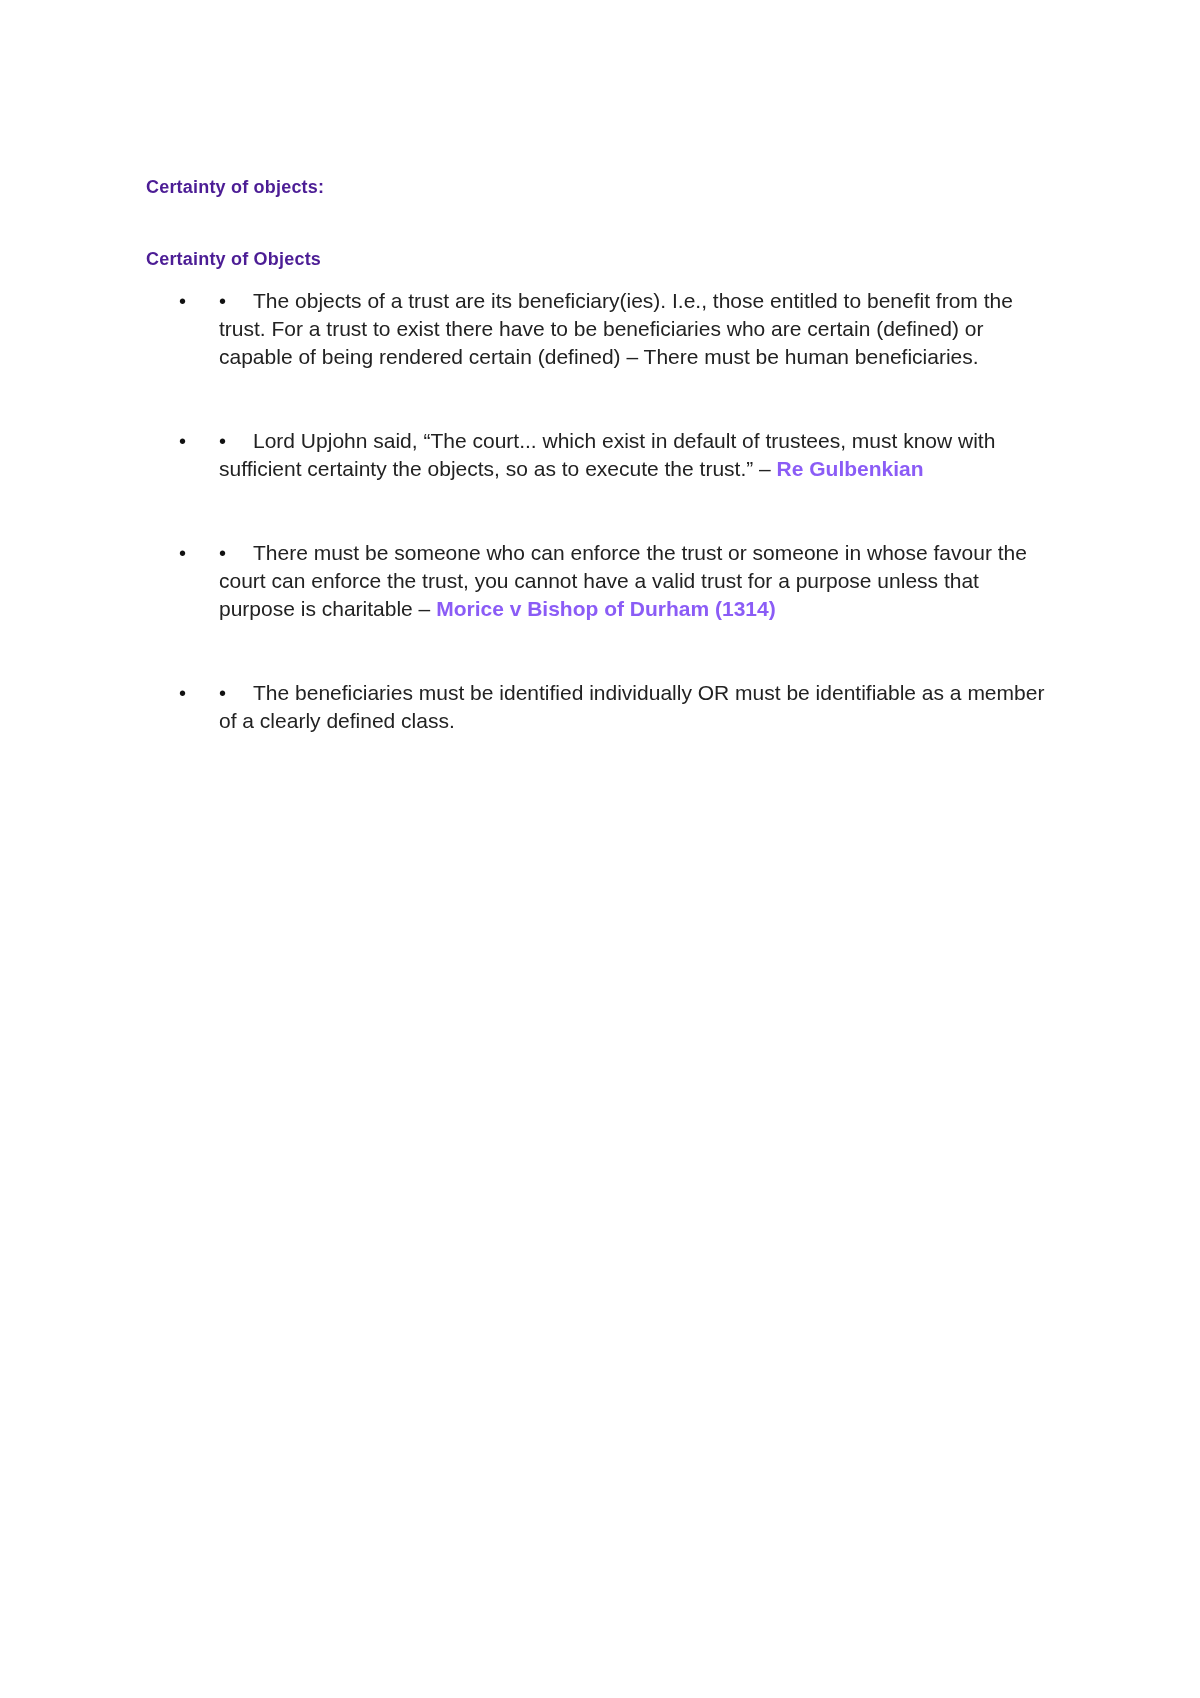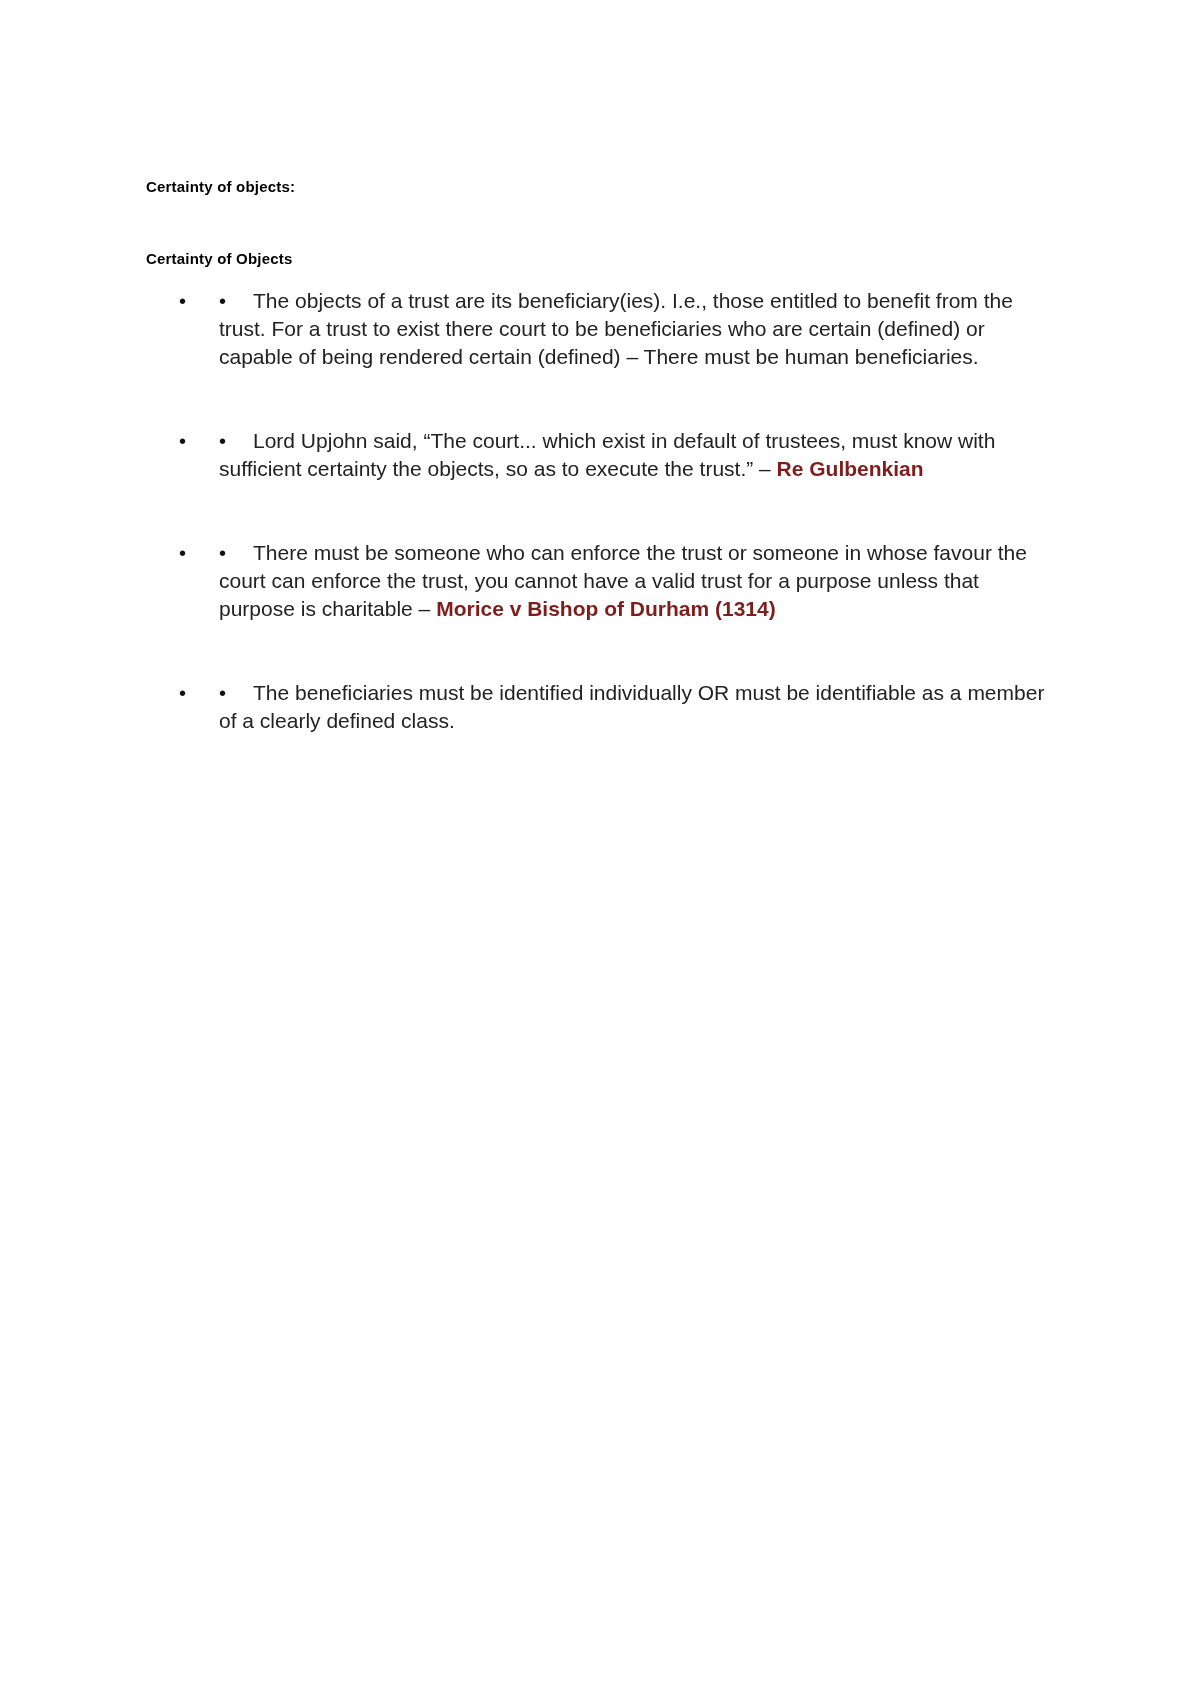--- a/index.html
+++ b/index.html
@@ -1,39 +1,39 @@
 <!DOCTYPE html>
 <html><head>
   <meta charset="utf-8">
   <style>
     html, body { margin: 0; padding: 0; background: #ffffff; }
     body {
       width: 1200px; height: 1698px; position: relative; overflow: hidden;
       font-family: "Liberation Sans", sans-serif; color: #1a1a1a;
     }
     .page { position: absolute; left: 0; top: 0; width: 1200px; height: 1698px; background: #fff; }
-    .h { position: absolute; left: 146px; font-weight: bold; font-size: 15px; line-height: 26px; color: #000000; letter-spacing: 0.2px; }
+    .h { position: absolute; left: 146px; font-weight: bold; font-size: 18px; line-height: 26px; color: #4c1d95; letter-spacing: 0.2px; }
     .h1 { top: 174px; }
     .h2 { top: 246px; }
     .list { position: absolute; left: 0; top: 0; }
     .item { position: absolute; left: 219px; width: 840px; font-size: 21px; line-height: 28px; color: #222; }
     .outer-bullet { position: absolute; left: -40px; top: 0; font-size: 20px; color: #111; }
     .inner-bullet { font-size: 20px; color: #111; display: inline-block; width: 34px; }
-    .red { color: #7f1d1d; font-weight: bold; }
+    .red { color: #8b5cf6; font-weight: bold; }
   </style>
 </head>
 <body>
 
 <div class="page">
   <div class="h h1">Certainty of objects:</div>
   <div class="h h2">Certainty of Objects</div>
 
   <div class="list">
     <div class="item" style="top:287px;">
-      <span class="outer-bullet">•</span><span class="inner-bullet">•</span><span>The objects of a trust are its beneficiary(ies). I.e., those entitled to benefit from the trust. For a trust to exist there court to be beneficiaries who are certain (defined) or capable of being rendered certain (defined) – There must be human beneficiaries.</span>
+      <span class="outer-bullet">•</span><span class="inner-bullet">•</span><span>The objects of a trust are its beneficiary(ies). I.e., those entitled to benefit from the trust. For a trust to exist there have to be beneficiaries who are certain (defined) or capable of being rendered certain (defined) – There must be human beneficiaries.</span>
     </div>
 
     <div class="item" style="top:427px;">
       <span class="outer-bullet">•</span><span class="inner-bullet">•</span><span>Lord Upjohn said, “The court... which exist in default of trustees, must know with sufficient certainty the objects, so as to execute the trust.” – </span><span class="red">Re Gulbenkian</span>
     </div>
 
     <div class="item" style="top:539px;">
       <span class="outer-bullet">•</span><span class="inner-bullet">•</span><span>There must be someone who can enforce the trust or someone in whose favour the court can enforce the trust, you cannot have a valid trust for a purpose unless that purpose is charitable – </span><span class="red">Morice v Bishop of Durham (1314)</span>
     </div>
 

